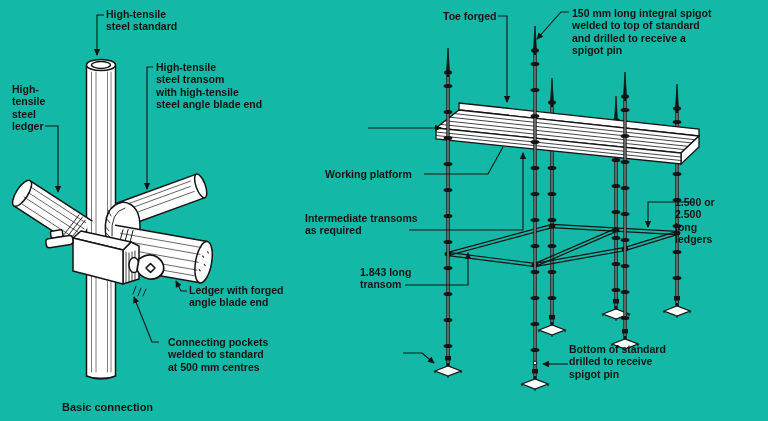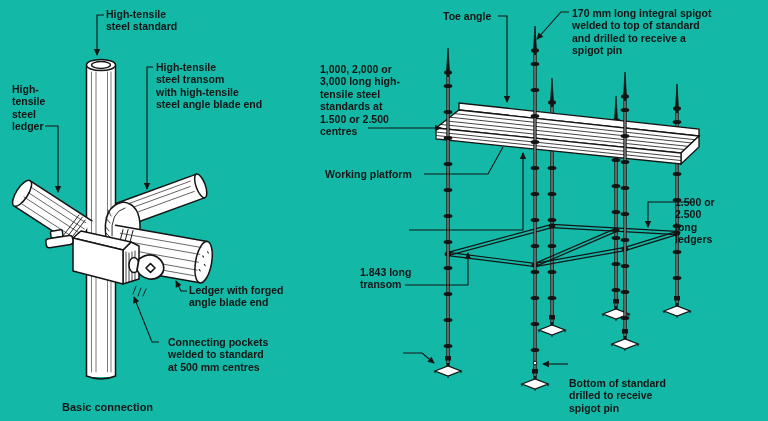--- a/index.html
+++ b/index.html
@@ -260,35 +260,31 @@
 tensile
 steel
 ledger</div>
 <div class="lbl" style="left:189px;top:284px">Ledger with forged
 angle blade end</div>
 <div class="lbl" style="left:168px;top:336px">Connecting pockets
 welded to standard
 at 500 mm centres</div>
 <div class="cap" style="left:62px;top:401px">Basic connection</div>
 
-<div class="lbl" style="left:443px;top:10px">Toe angle</div>
-<div class="lbl" style="left:572px;top:7px">170 mm long integral spigot
+<div class="lbl" style="left:443px;top:10px">Toe forged</div>
+<div class="lbl" style="left:572px;top:7px">150 mm long integral spigot
 welded to top of standard
 and drilled to receive a
 spigot pin</div>
-<div class="lbl" style="left:320px;top:63px">1,000, 2,000 or
-3,000 long high-
-tensile steel
-standards at
-1.500 or 2.500
-centres</div>
 <div class="lbl" style="left:325px;top:168px">Working platform</div>
+<div class="lbl" style="left:305px;top:212px">Intermediate transoms
+as required</div>
 <div class="lbl" style="left:360px;top:266px">1.843 long
 transom</div>
 <div class="lbl" style="left:675px;top:196px">1.500 or
 2.500
 long
 ledgers</div>
-<div class="lbl" style="left:569px;top:377px">Bottom of standard
+<div class="lbl" style="left:569px;top:343px">Bottom of standard
 drilled to receive
 spigot pin</div>
 
 </div>
 
 </body></html>

